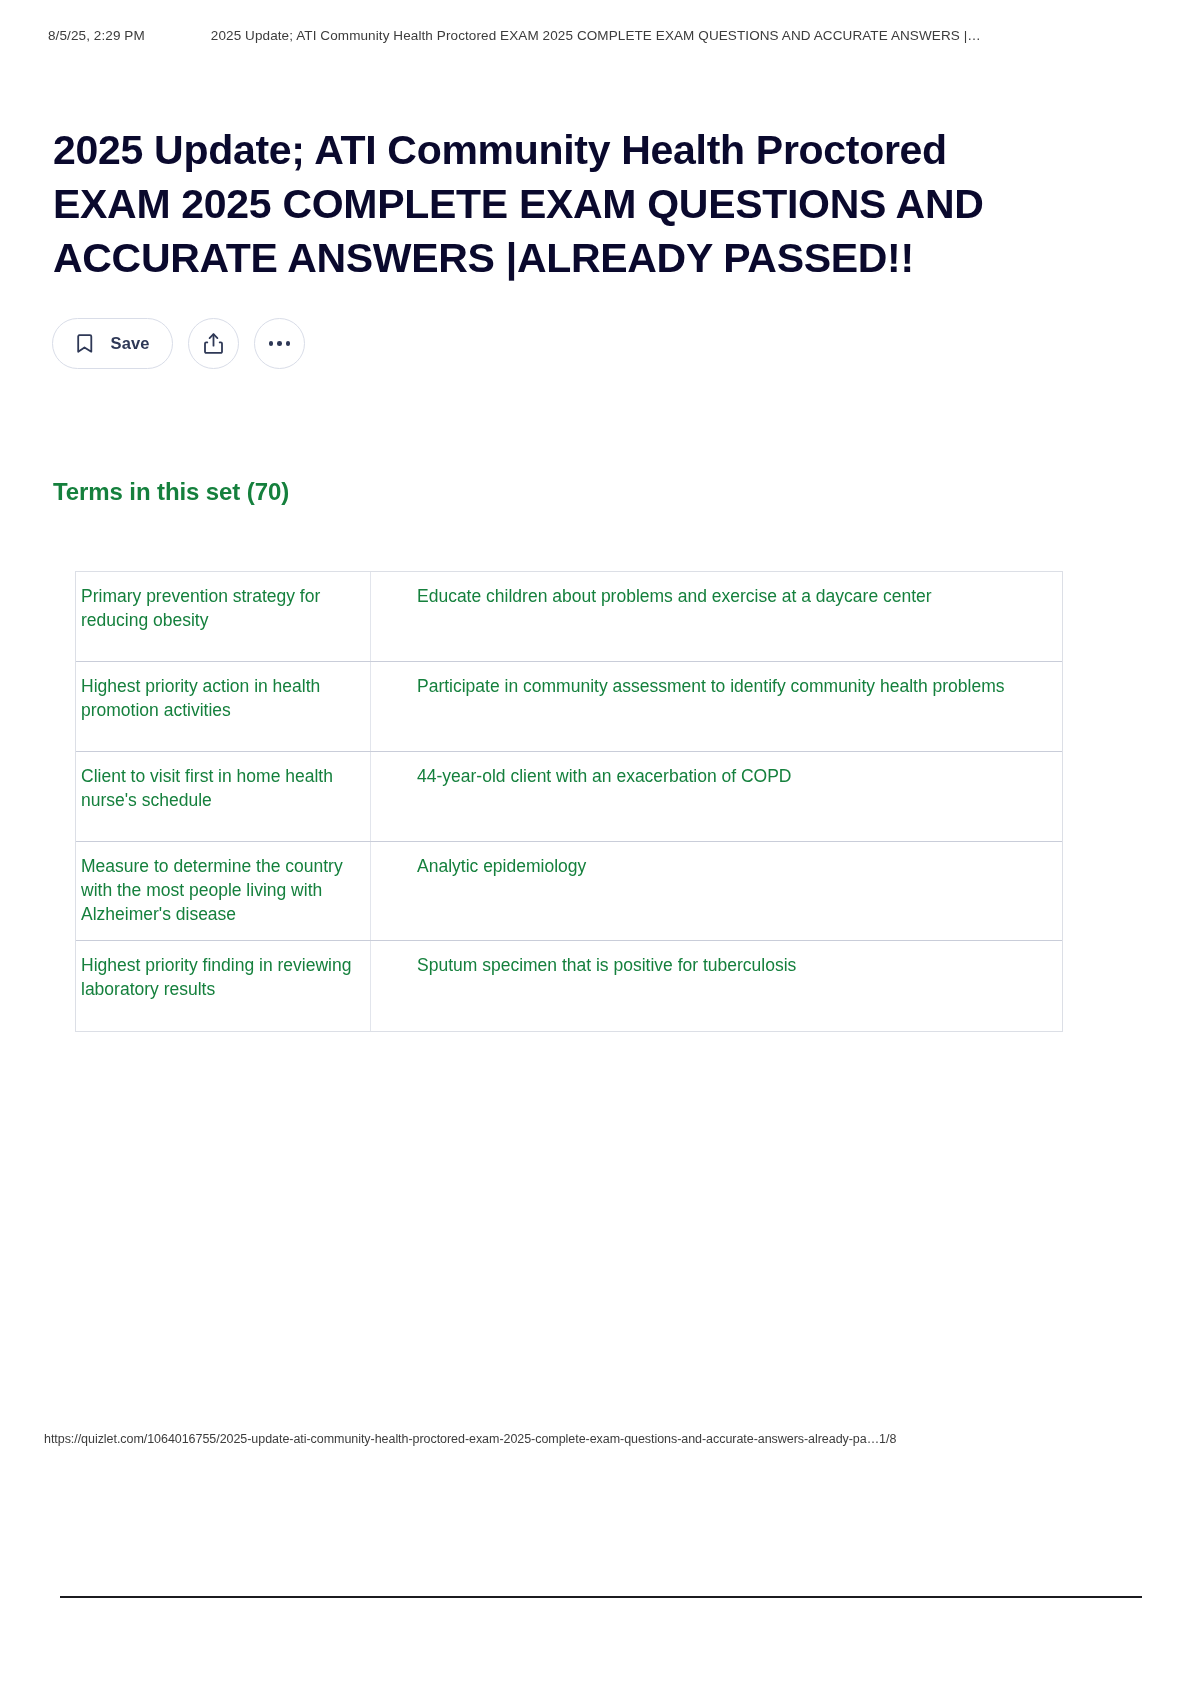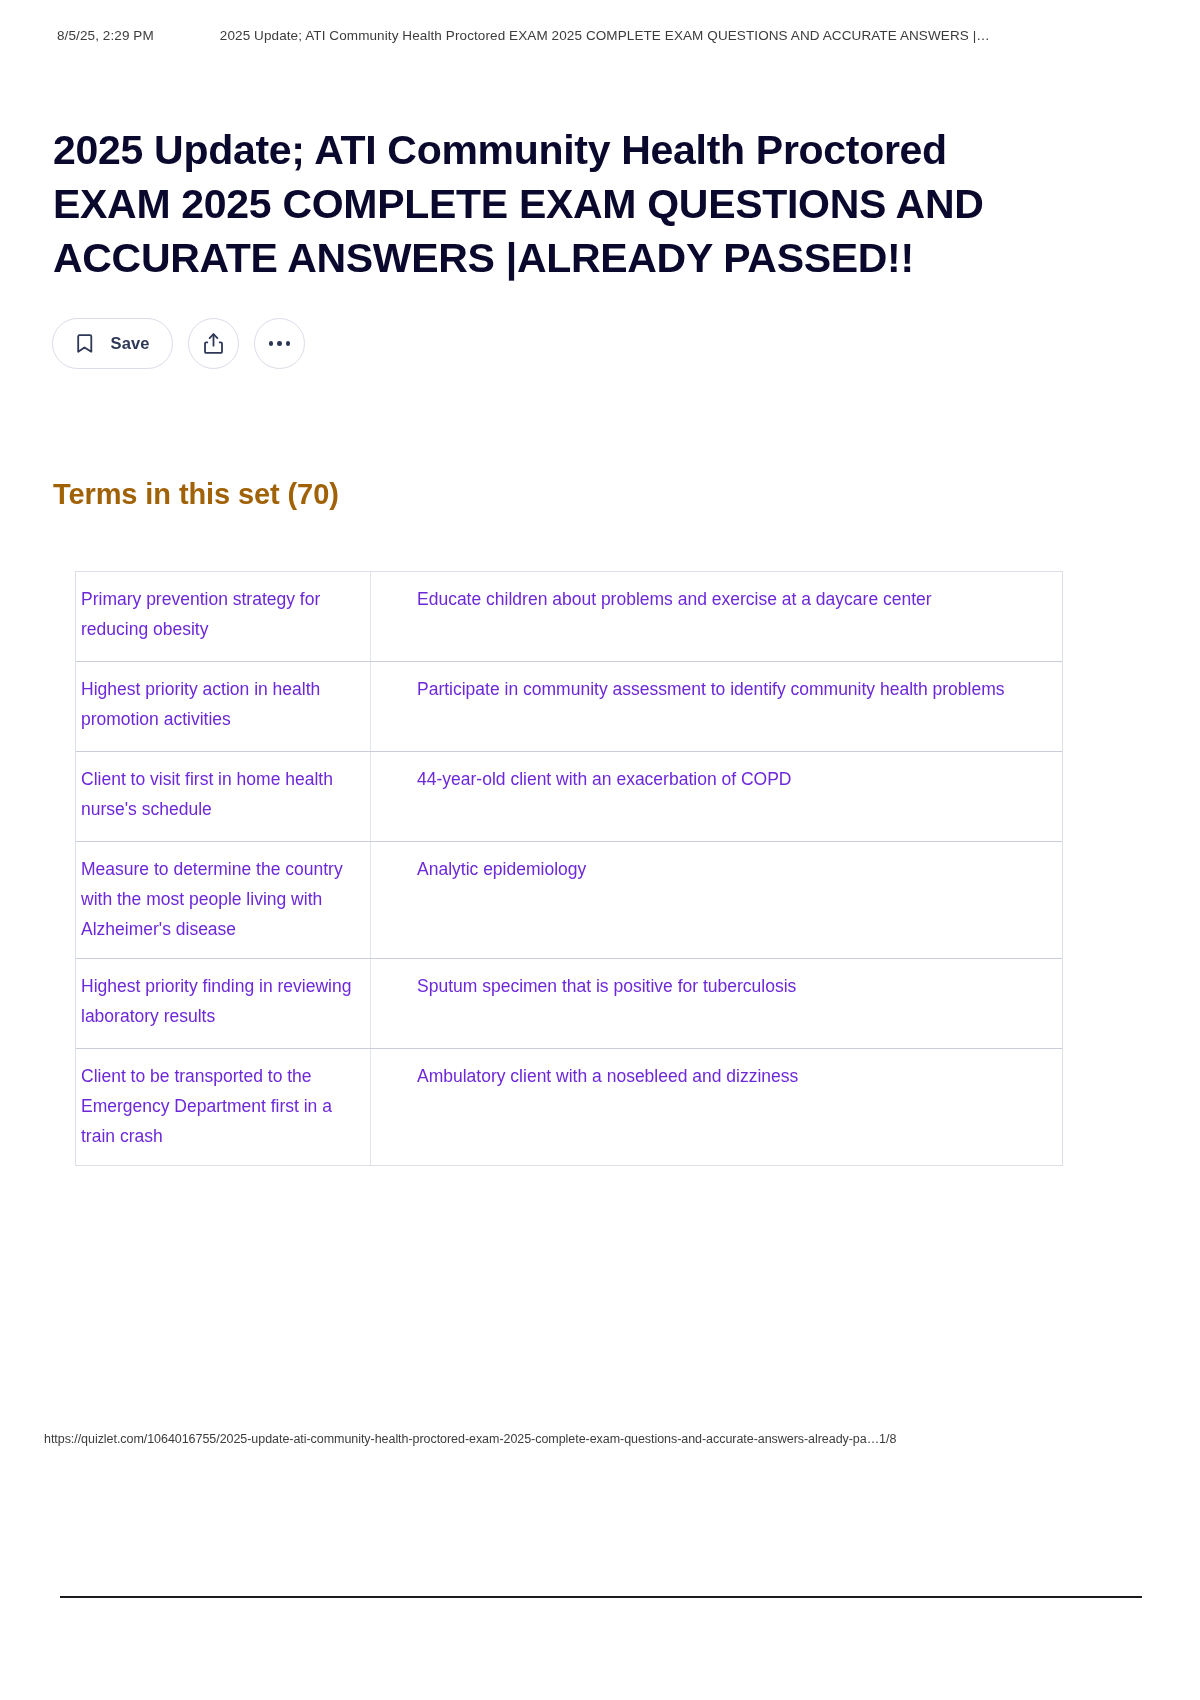--- a/index.html
+++ b/index.html
@@ -14,21 +14,21 @@
     font-family: "Liberation Sans", sans-serif;
     color: #000000;
     position: relative;
     overflow: hidden;
   }
 
   
   .print-header {
     position: absolute;
     top: 28px;
-    left: 13px;
+    left: 4px;
     width: 1020px;
     height: 22px;
     display: flex;
     align-items: flex-start;
     font-size: 13.5px;
     color: #3c3c3c;
     white-space: nowrap;
     letter-spacing: 0.1px;
   }
   .print-header .ph-date {
@@ -114,23 +114,23 @@
     height: 4.6px;
     border-radius: 50%;
     background: #2e3856;
   }
 
   
   .terms-heading {
     position: absolute;
     top: 478px;
     left: 53px;
-    font-size: 29px;
+    font-size: 24px;
     font-weight: 700;
-    color: #a16207;
+    color: #15803d;
     letter-spacing: -0.1px;
   }
 
   
   .terms-table {
     position: absolute;
     top: 571px;
     left: 75px;
     width: 988px;
     border: 1px solid #dcdfe6;
@@ -140,22 +140,22 @@
   .terms-table .row {
     display: flex;
     border-bottom: 1.5px solid #c9cdd9;
     min-height: 90px;
   }
   .terms-table .row:last-child {
     border-bottom: none;
   }
   .terms-table .cell {
     font-size: 17.5px;
-    line-height: 30px;
-    color: #6d28d9;
+    line-height: 24px;
+    color: #15803d;
     padding: 12px 0 14px 0;
   }
   .terms-table .cell.term {
     flex: 0 0 295px;
     padding-left: 5px;
     padding-right: 12px;
     border-right: 1px solid #e2e5ec;
   }
   .terms-table .cell.definition {
     flex: 1 1 auto;
@@ -260,24 +260,20 @@
     <div class="row">
       <div class="cell term">Measure to determine the country with the most people living with Alzheimer's disease</div>
       <div class="cell definition">Analytic epidemiology</div>
     </div>
 
     <div class="row">
       <div class="cell term">Highest priority finding in reviewing laboratory results</div>
       <div class="cell definition">Sputum specimen that is positive for tuberculosis</div>
     </div>
 
-    <div class="row">
-      <div class="cell term">Client to be transported to the Emergency Department first in a train crash</div>
-      <div class="cell definition">Ambulatory client with a nosebleed and dizziness</div>
-    </div>
 
   </div>
 
   <div class="print-footer">
     <span class="pf-url">https://quizlet.com/1064016755/2025-update-ati-community-health-proctored-exam-2025-complete-exam-questions-and-accurate-answers-already-pa…</span>
     <span class="pf-page">1/8</span>
   </div>
 
   <div class="bottom-rule"></div>
 

